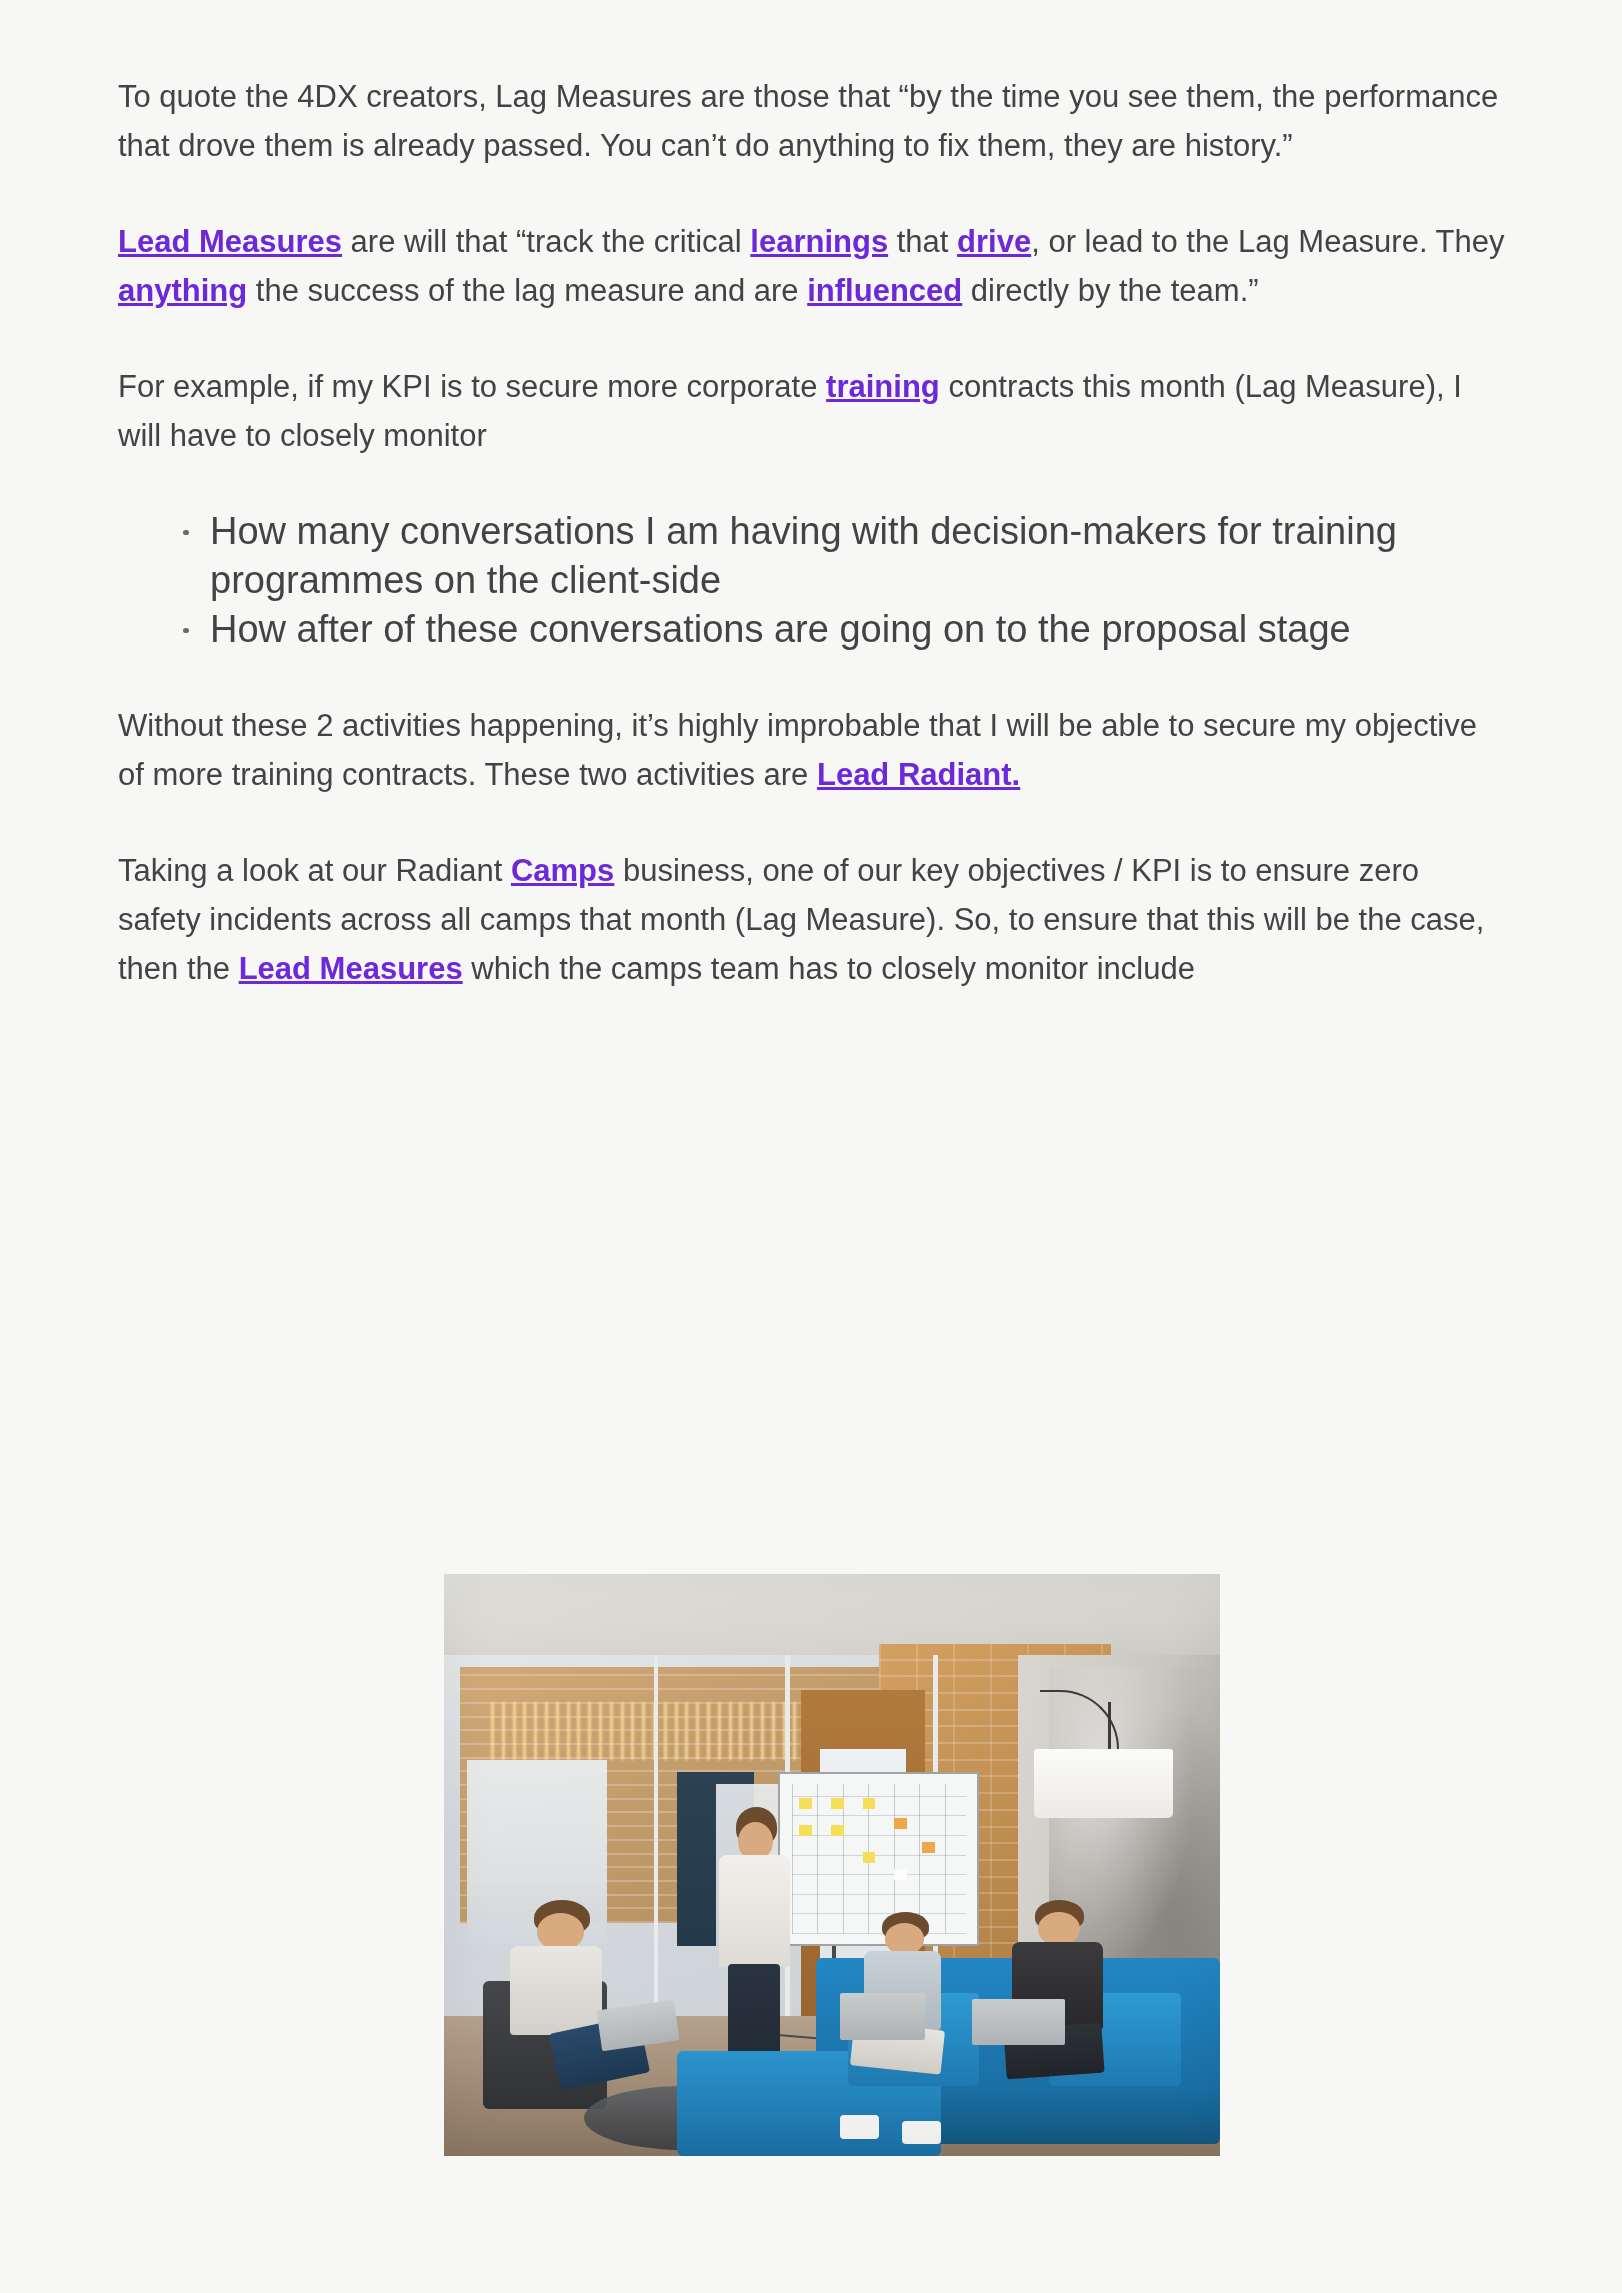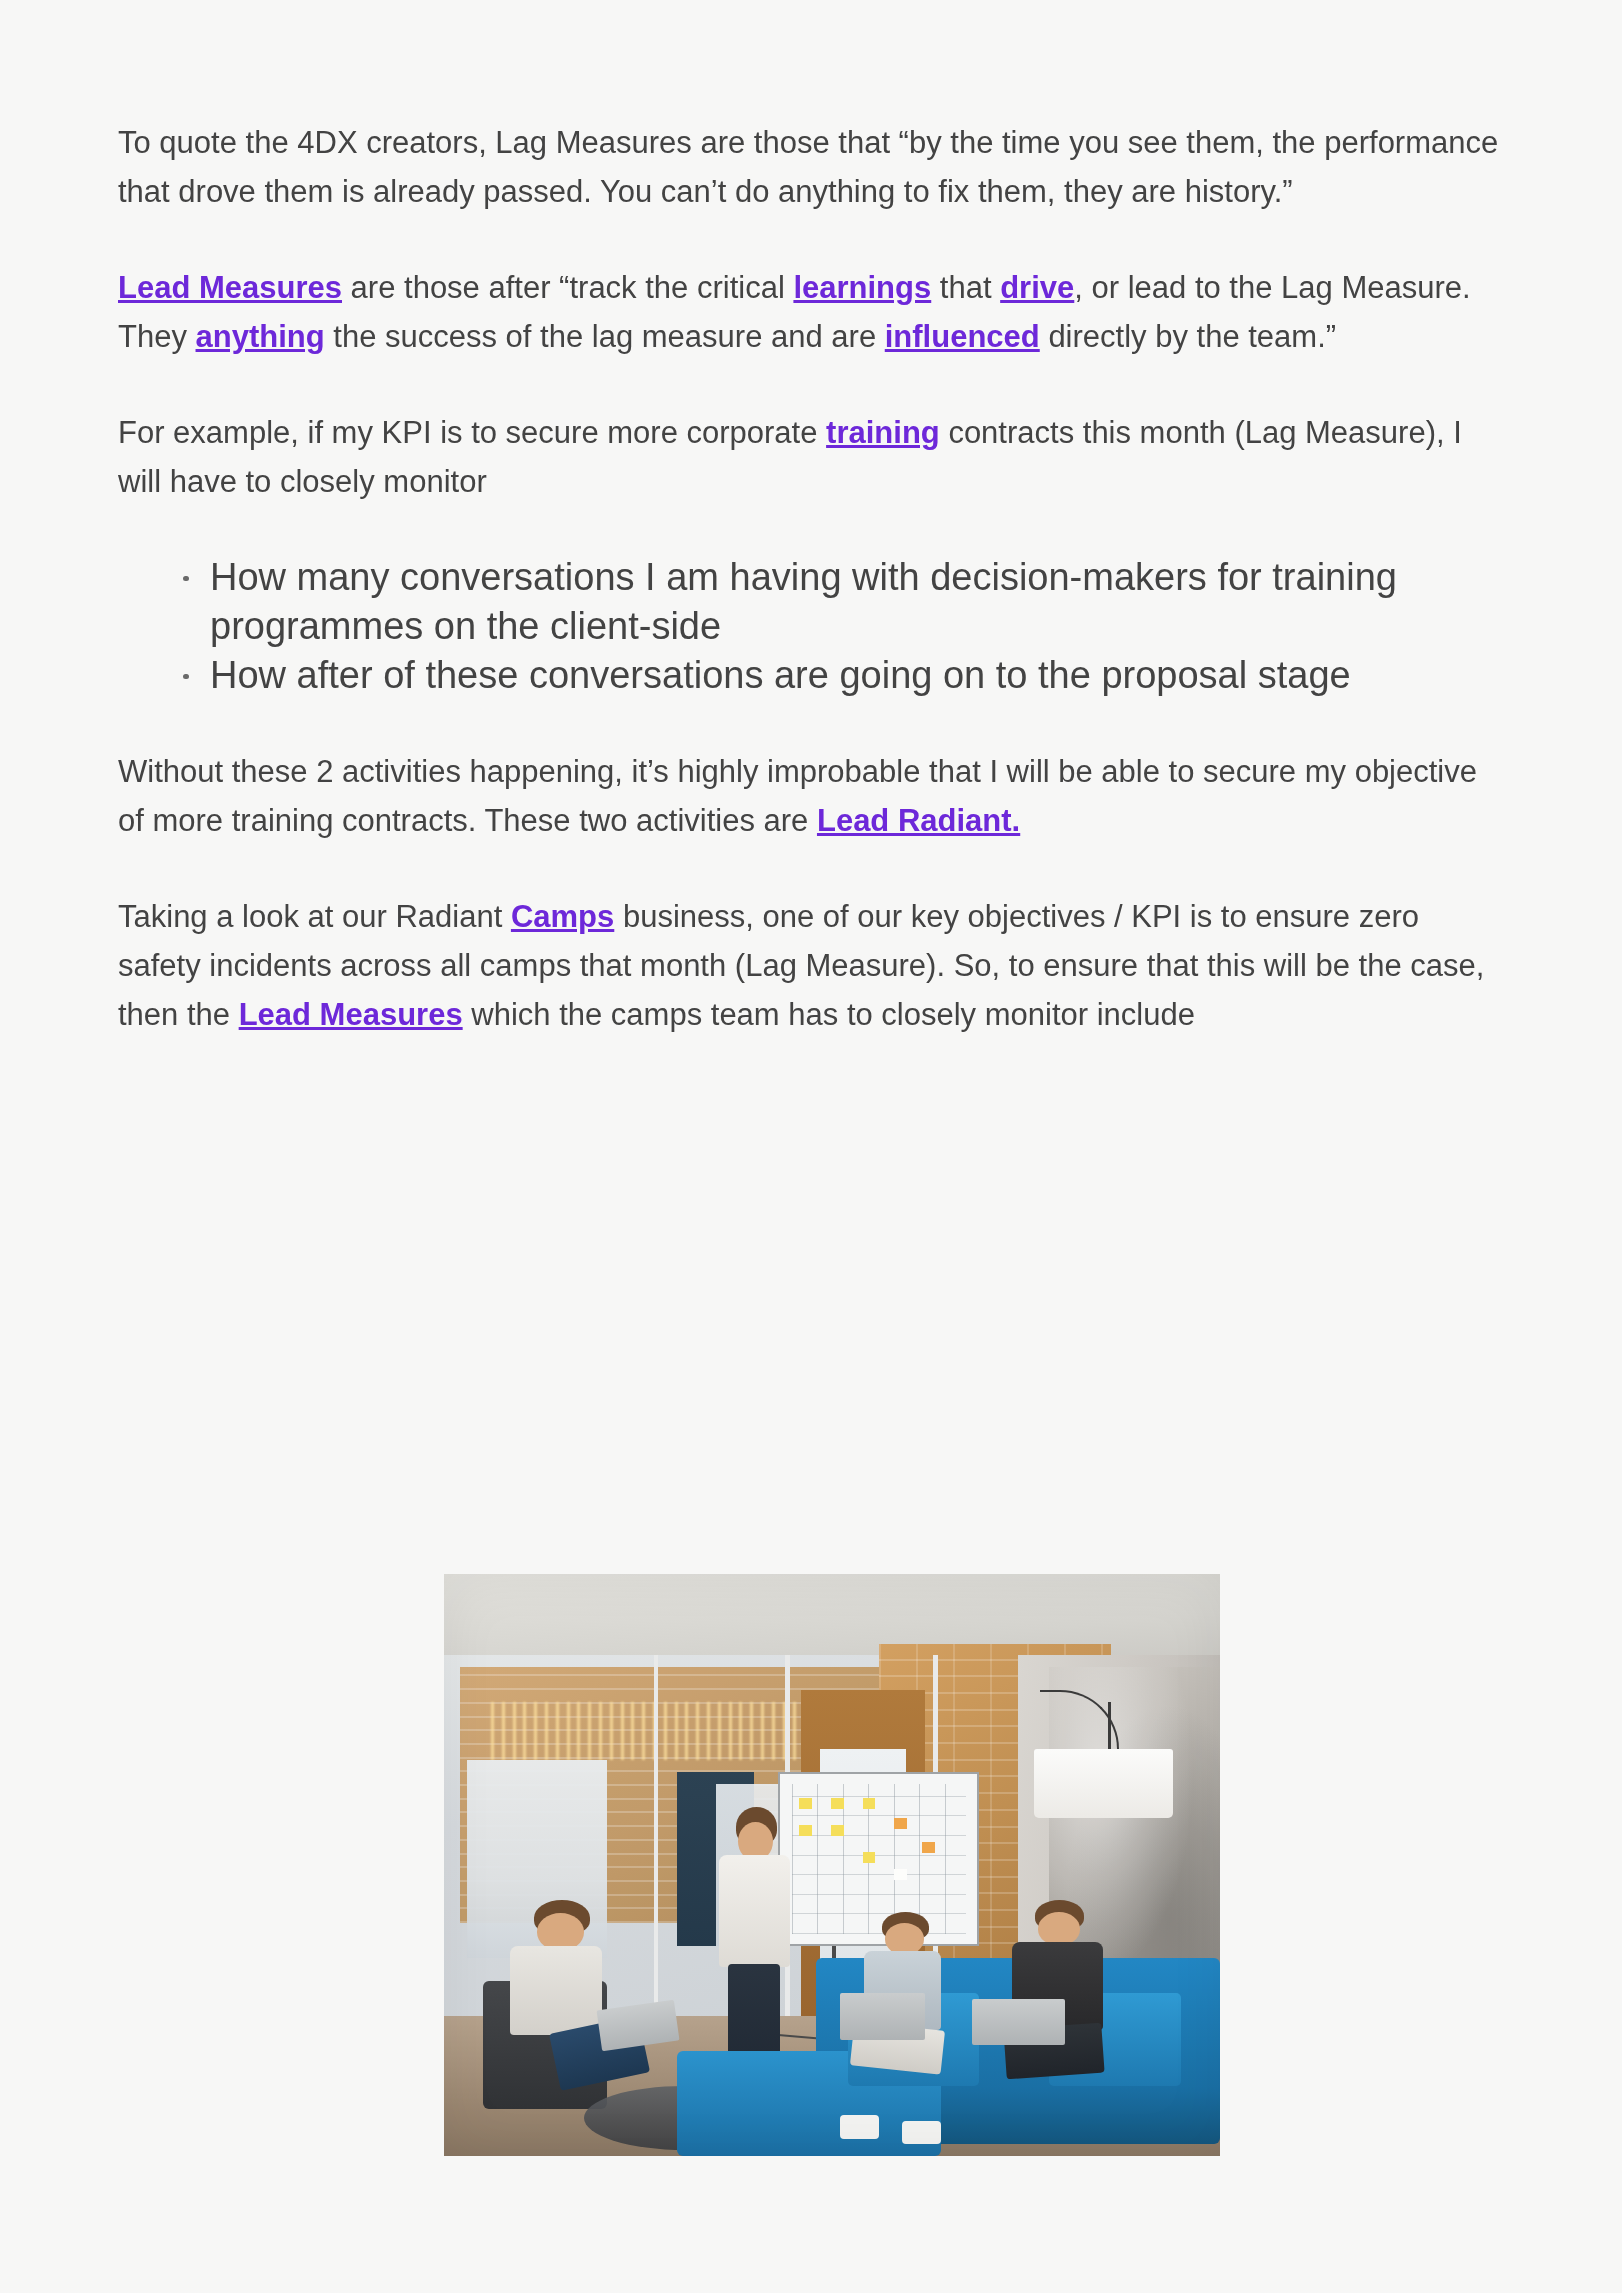--- a/index.html
+++ b/index.html
@@ -14,21 +14,21 @@
     color: #3f3f3f;
     overflow: hidden;
   }
 
   .page {
     position: relative;
     width: 1622px;
     height: 2294px;
     background: #f7f7f6;
     box-sizing: border-box;
-    padding: 118px 118px 0 118px;
+    padding: 72px 118px 0 118px;
   }
 
   .article {
     width: 1392px;
     margin: 0;
   }
 
   p.para {
     font-size: 31px;
     line-height: 49px;
@@ -273,21 +273,21 @@
 </style>
 </head>
 <body>
 
 <div class="page">
 
   <article class="article">
 
     <p class="para">To quote the 4DX creators, Lag Measures are those that “by the time you see them, the performance that drove them is already passed. You can’t do anything to fix them, they are history.”</p>
 
-    <p class="para"><b>Lead Measures</b><span> are those after “track the critical </span><b>learnings</b><span> that </span><b>drive</b><span>, or lead to the Lag Measure. They </span><b>anything</b><span> the success of the lag measure and are </span><b>influenced</b><span> directly by the team.”</span></p>
+    <p class="para"><b>Lead Measures</b><span> are will that “track the critical </span><b>learnings</b><span> that </span><b>drive</b><span>, or lead to the Lag Measure. They </span><b>anything</b><span> the success of the lag measure and are </span><b>influenced</b><span> directly by the team.”</span></p>
 
     <p class="para"><span>For example, if my KPI is to secure more corporate </span><b>training</b><span> contracts this month (Lag Measure), I will have to closely monitor</span></p>
 
     <ul class="bullets">
       <li>How many conversations I am having with decision-makers for training programmes on the client-side</li>
       <li>How after of these conversations are going on to the proposal stage</li>
     </ul>
 
     <p class="para"><span>Without these 2 activities happening, it’s highly improbable that I will be able to secure my objective of more training contracts. These two activities are </span><b>Lead Radiant.</b></p>
 

